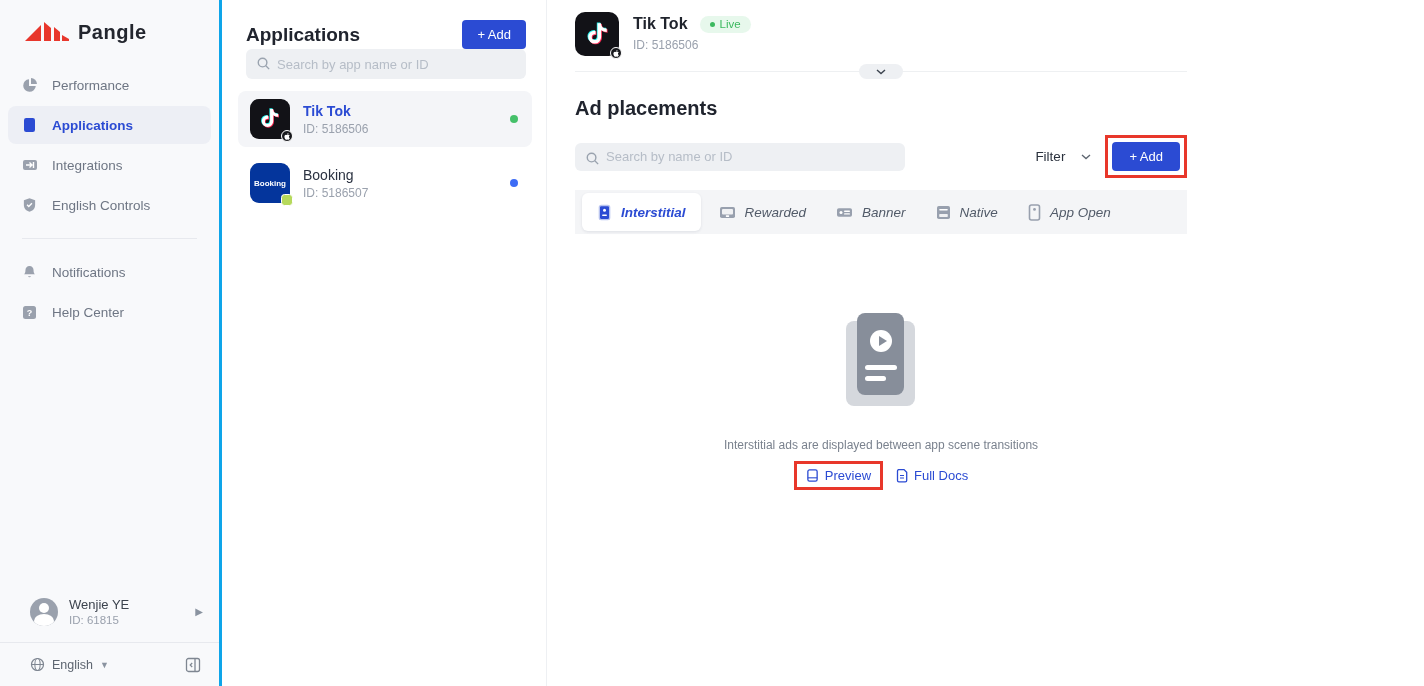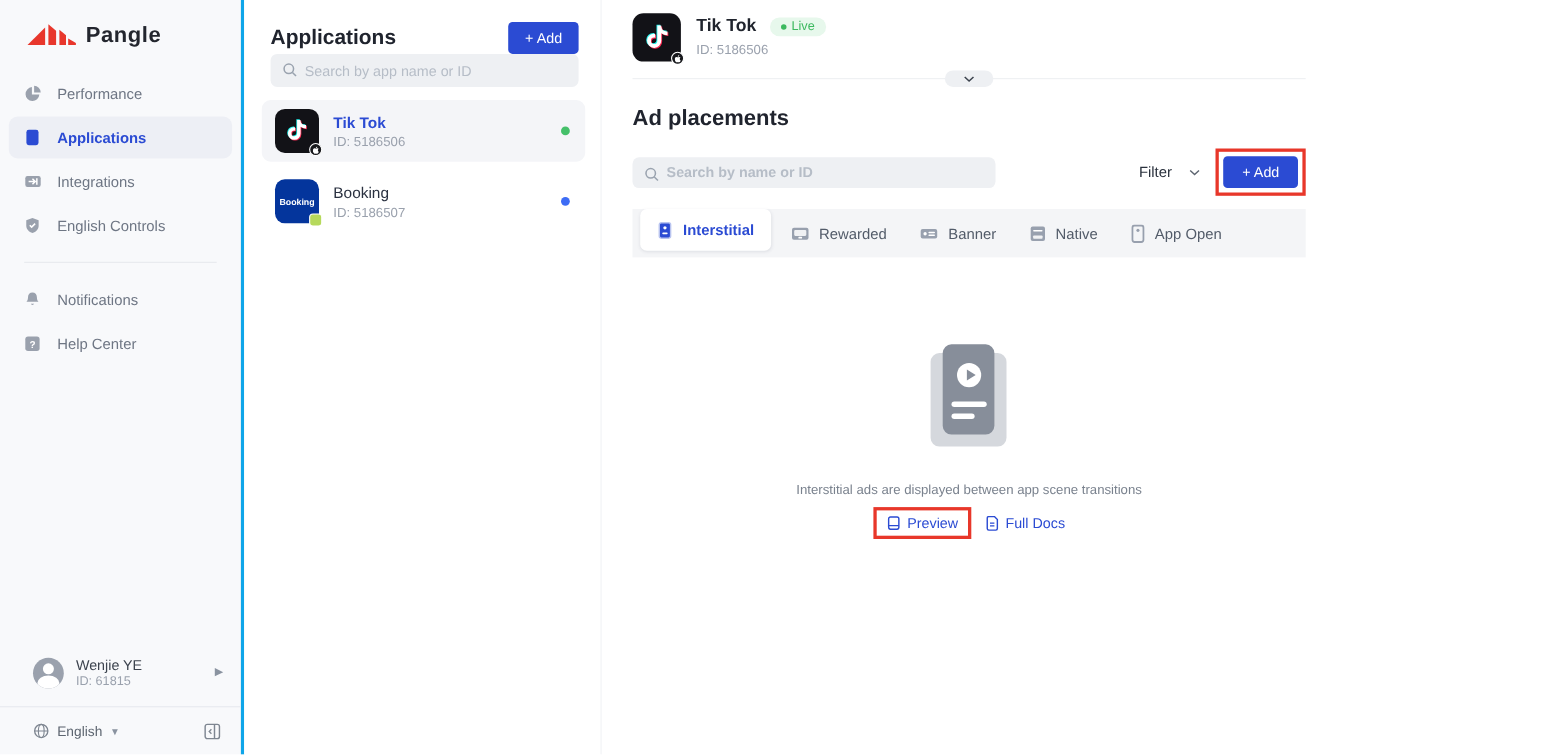--- a/index.html
+++ b/index.html
@@ -71,27 +71,27 @@
   .live-badge { display:flex; align-items:center; gap:5px; background:#e7f8ec; color:#3cb95f;
     font-size:11.5px; border-radius:10px; padding:2.5px 10px; }
   .live-dot { width:5px; height:5px; border-radius:50%; background:#3cb95f; }
   .hdr-id { font-size:12px; color:#9aa1ad; margin-top:5px; }
   .hr { position:relative; height:1px; background:#eef0f2; margin-top:15px; }
   .hr-pill { position:absolute; left:50%; top:-7px; transform:translateX(-50%); width:44px; height:15px;
     background:#eef0f3; border-radius:8px; display:flex; align-items:center; justify-content:center; cursor:pointer; }
   .section-title { font-size:20px; font-weight:700; color:#20242e; margin-top:25px; }
   .toolbar { display:flex; align-items:center; margin-top:15px; }
   .toolbar .search-wrap { width:330px; margin-top:0; }
-  .toolbar .search-input { height:28px;font-weight:bold; }
+  .toolbar .search-input { height:28px; }
   .toolbar .search-ico { top:8px; }
   .filter { margin-left:auto; display:flex; align-items:center; gap:16px; font-size:13.5px;
     color:#2a313d; cursor:pointer; }
   .red-box { border:3px solid #e8372a; padding:4px; margin-left:14px; }
   .red-box .btn-primary { padding:7px 17px; }
-  .tabs { margin-top:12px; background:#f4f5f7; height:44px; display:flex; padding:0 4px; }
+  .tabs { margin-top:12px; background:#f4f5f7; height:44px; display:flex; align-items:center; padding:0 4px;font-style:italic; }
   .tab { display:flex; align-items:center; gap:9px; padding:0 15px; height:44px;
     font-size:13.5px; color:#525b69; cursor:pointer; }
   .tab.active { background:#fff; height:38px; border-radius:6px; margin:0 3px;
     box-shadow:0 1px 3px rgba(40,50,80,.10); color:#2b4bd3; font-weight:700; }
   
   .empty { display:flex; flex-direction:column; align-items:center; margin-top:79px; }
   .illus { position:relative; width:70px; height:93px; }
   .illus .frame { position:absolute; left:0; top:8px; width:69px; height:85px; background:#d5d8dd; border-radius:8px; }
   .illus .card { position:absolute; left:11px; top:0; width:47px; height:82px; background:#878e9a; border-radius:8px; }
   .illus .play { position:absolute; left:13px; top:17px; width:22px; height:22px; border-radius:50%; background:#fff; }

